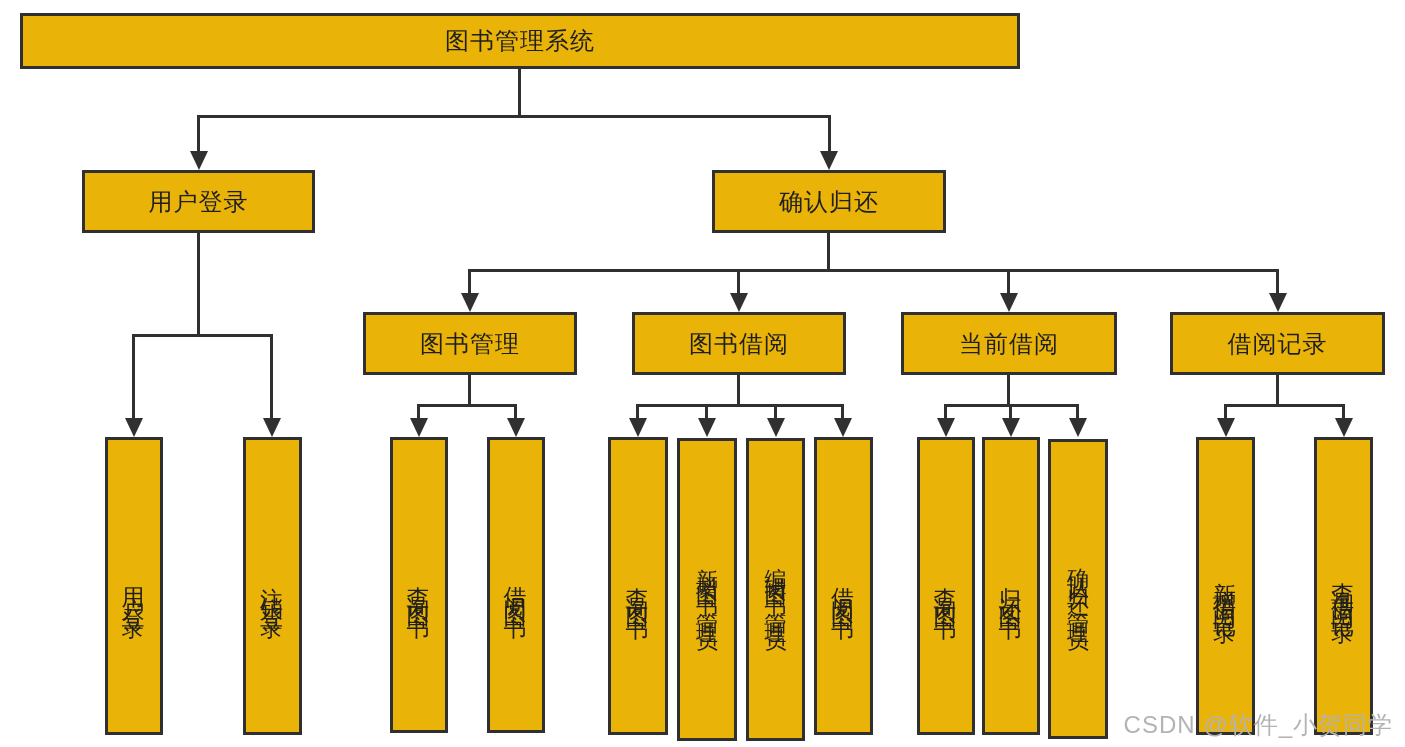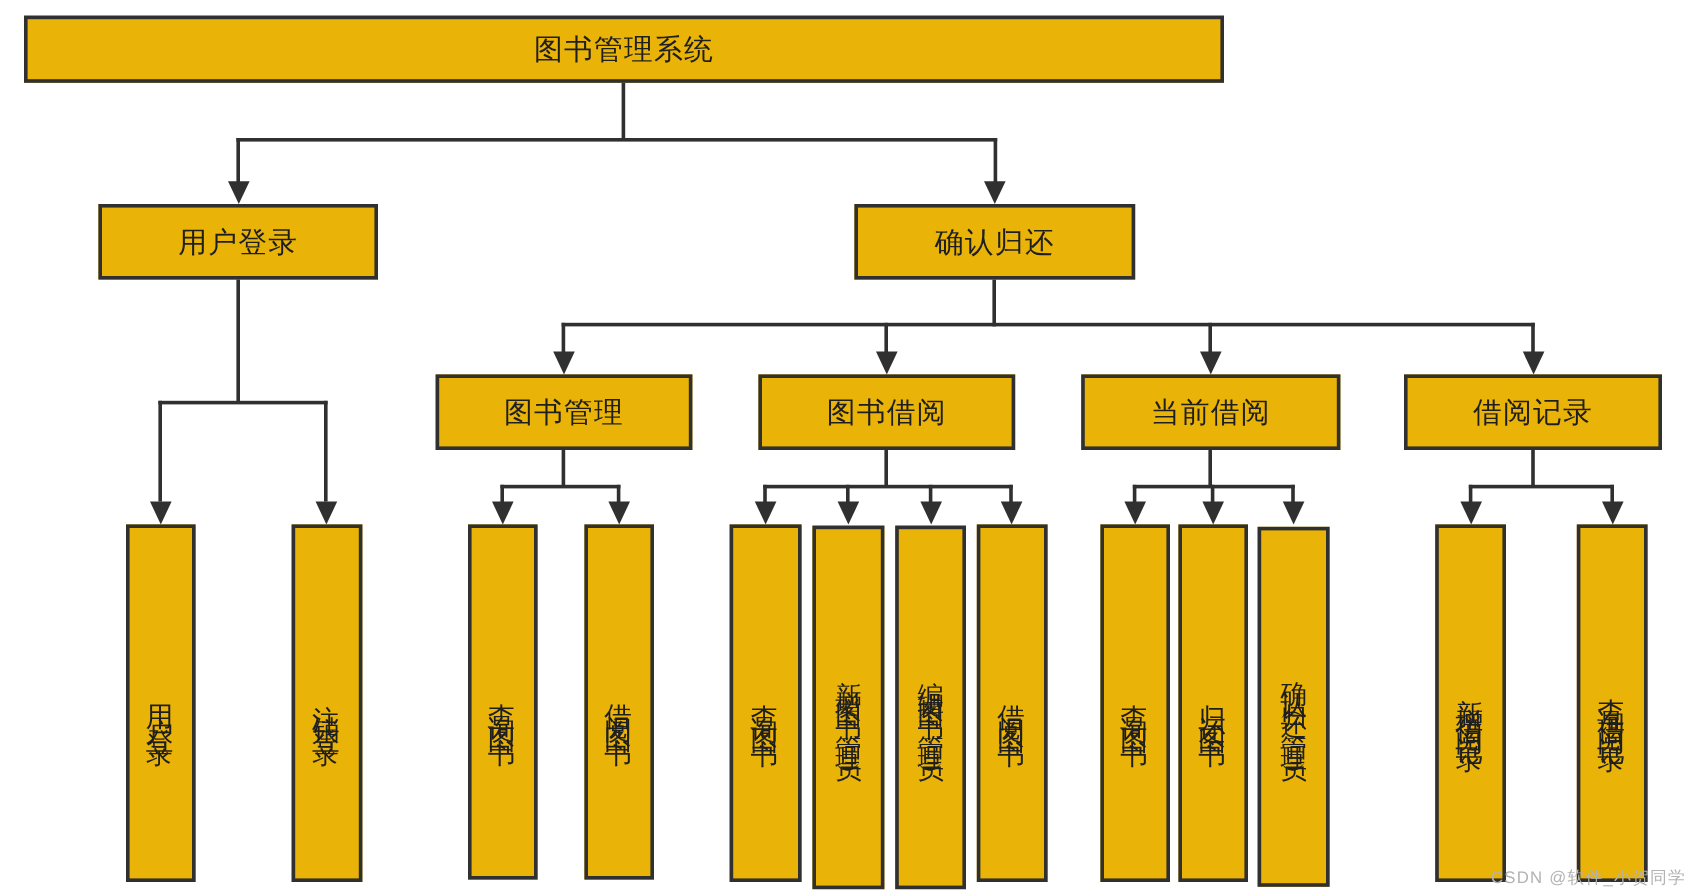--- a/index.html
+++ b/index.html
@@ -19,21 +19,21 @@
   .vbox.med{letter-spacing:8px;padding-top:4px;}
   .vbox.long{font-size:22px;letter-spacing:9px;padding-top:2px;}
   .vl{position:absolute;width:3px;background:var(--line,#303030);}
   .hl{position:absolute;height:3px;background:var(--line,#303030);}
   .arr{
     position:absolute;width:0;height:0;
     border-left:9px solid transparent;border-right:9px solid transparent;
     border-top:19px solid var(--line,#303030);
   }
   .watermark{
-    position:absolute;right:0;bottom:6px;font-size:14px;
+    position:absolute;right:12px;bottom:6px;font-size:24px;
     color:var(--watermark,#b3b3b3);letter-spacing:1px;white-space:nowrap;
   }
 </style>
 </head>
 <body>
 
 <div class="stage">
 
   <div class="box" style="left:20px;top:13px;width:1000px;height:56px">图书管理系统</div>
 

